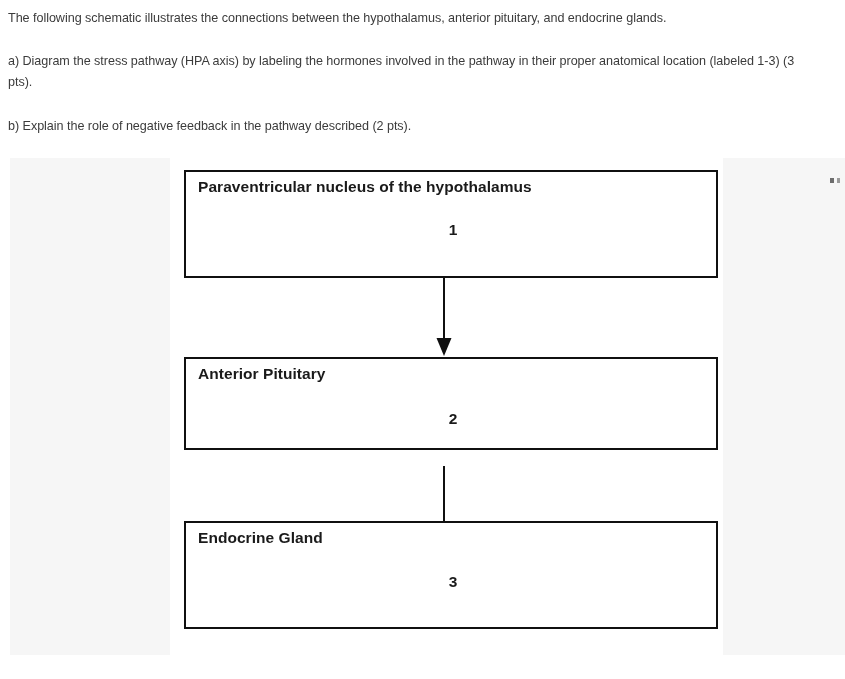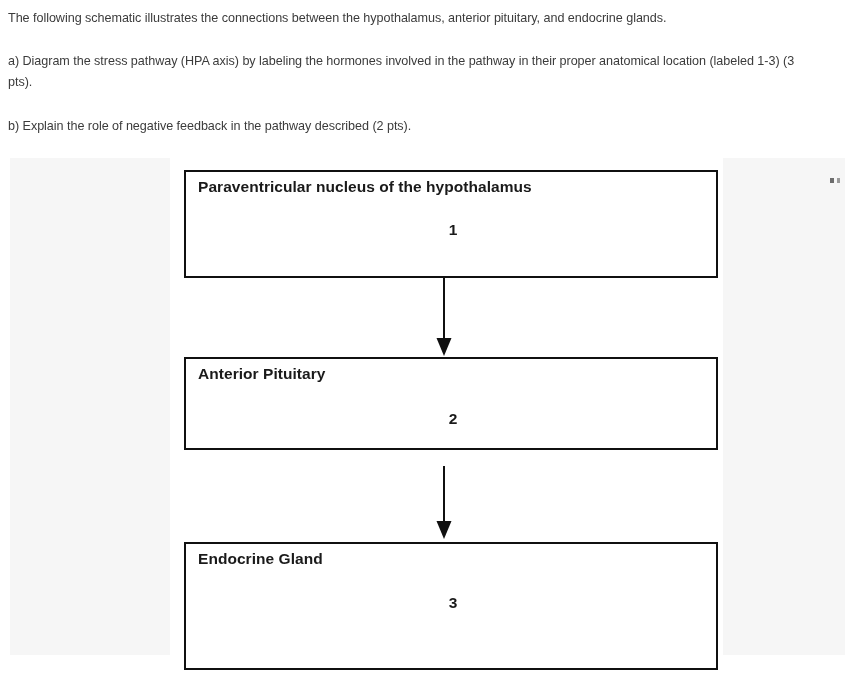--- a/index.html
+++ b/index.html
@@ -59,21 +59,21 @@
   .flow-box {
     position: absolute;
     left: 14px;
     width: 534px;
     border: 2px solid #101010;
     background: #ffffff;
     box-sizing: border-box;
   }
   #flow-box-0 { top: 12px;  height: 108px; }
   #flow-box-1 { top: 199px; height: 93px; }
-  #flow-box-2 { top: 384px; height: 128px; }
+  #flow-box-2 { top: 363px; height: 108px; }
 
   .flow-box-title {
     position: absolute;
     left: 12px;
     top: 6px;
     font-size: 15.5px;
     font-weight: bold;
     color: #1a1a1a;
     letter-spacing: 0.05px;
     white-space: nowrap;

